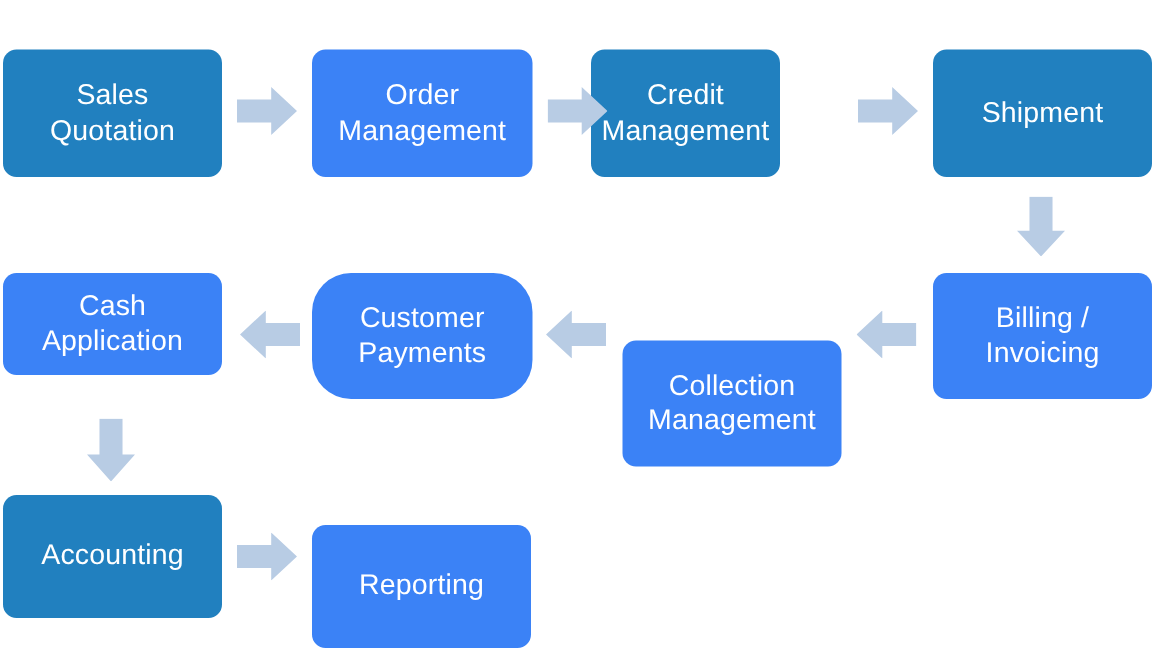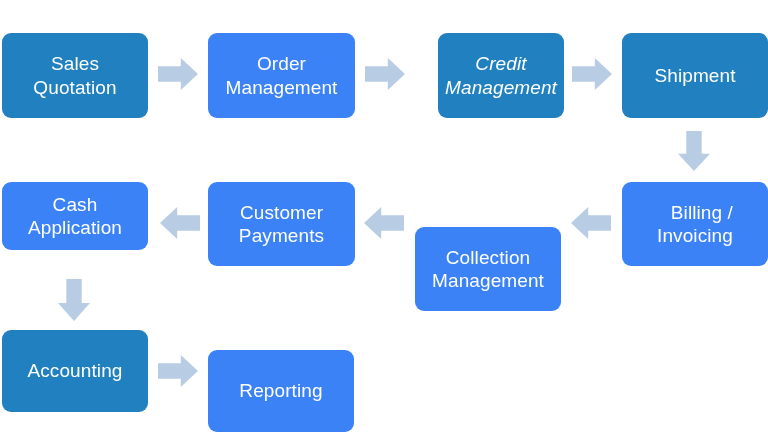--- a/index.html
+++ b/index.html
@@ -54,28 +54,28 @@
 </style>
 </head>
 <body>
 
 <div id="canvas">
   <div id="nodes-layer">
       <div class="node blue" style="left: 2px; top: 33px; width: 146px; height: 85px;"><span>Sales
 Quotation</span></div>
       <div class="node pink" style="left: 208px; top: 33px; width: 147px; height: 85px;"><span>Order
 Management</span></div>
-      <div class="node blue" style="left: 438px; top: 33px; width: 126px; height: 85px; font-style: italic;"><span>Credit
+      <div class="node blue" style="left: 394px; top: 33px; width: 126px; height: 85px;"><span>Credit
 Management</span></div>
       <div class="node blue" style="left: 622px; top: 33px; width: 146px; height: 85px;"><span>Shipment</span></div>
-      <div class="node pink" style="left: 622px; top: 182px; width: 146px; height: 84px; text-align: right;"><span>Billing /
+      <div class="node pink" style="left: 622px; top: 182px; width: 146px; height: 84px;"><span>Billing /
 Invoicing</span></div>
       <div class="node pink" style="left: 415px; top: 182px; width: 146px; height: 84px; margin-top: 45px;"><span>Collection
 Management</span></div>
-      <div class="node pink" style="left: 208px; top: 182px; width: 147px; height: 84px;"><span>Customer
+      <div class="node pink" style="left: 208px; top: 182px; width: 147px; height: 84px; border-radius: 26px;"><span>Customer
 Payments</span></div>
       <div class="node pink" style="left: 2px; top: 182px; width: 146px; height: 68px;"><span>Cash
 Application</span></div>
       <div class="node blue" style="left: 2px; top: 330px; width: 146px; height: 82px;"><span>Accounting</span></div>
       <div class="node pink" style="left: 208px; top: 330px; width: 146px; height: 82px; margin-top: 20px;"><span>Reporting</span></div>
     </div>
   <div id="connectors-layer">
       <div class="arrow right" style="left: 158px; top: 58px; width: 40px; height: 32px; background: rgb(184, 204, 228);"></div>
       <div class="arrow right" style="left: 365px; top: 58px; width: 40px; height: 32px; background: rgb(184, 204, 228);"></div>
       <div class="arrow right" style="left: 572px; top: 58px; width: 40px; height: 32px; background: rgb(184, 204, 228);"></div>

